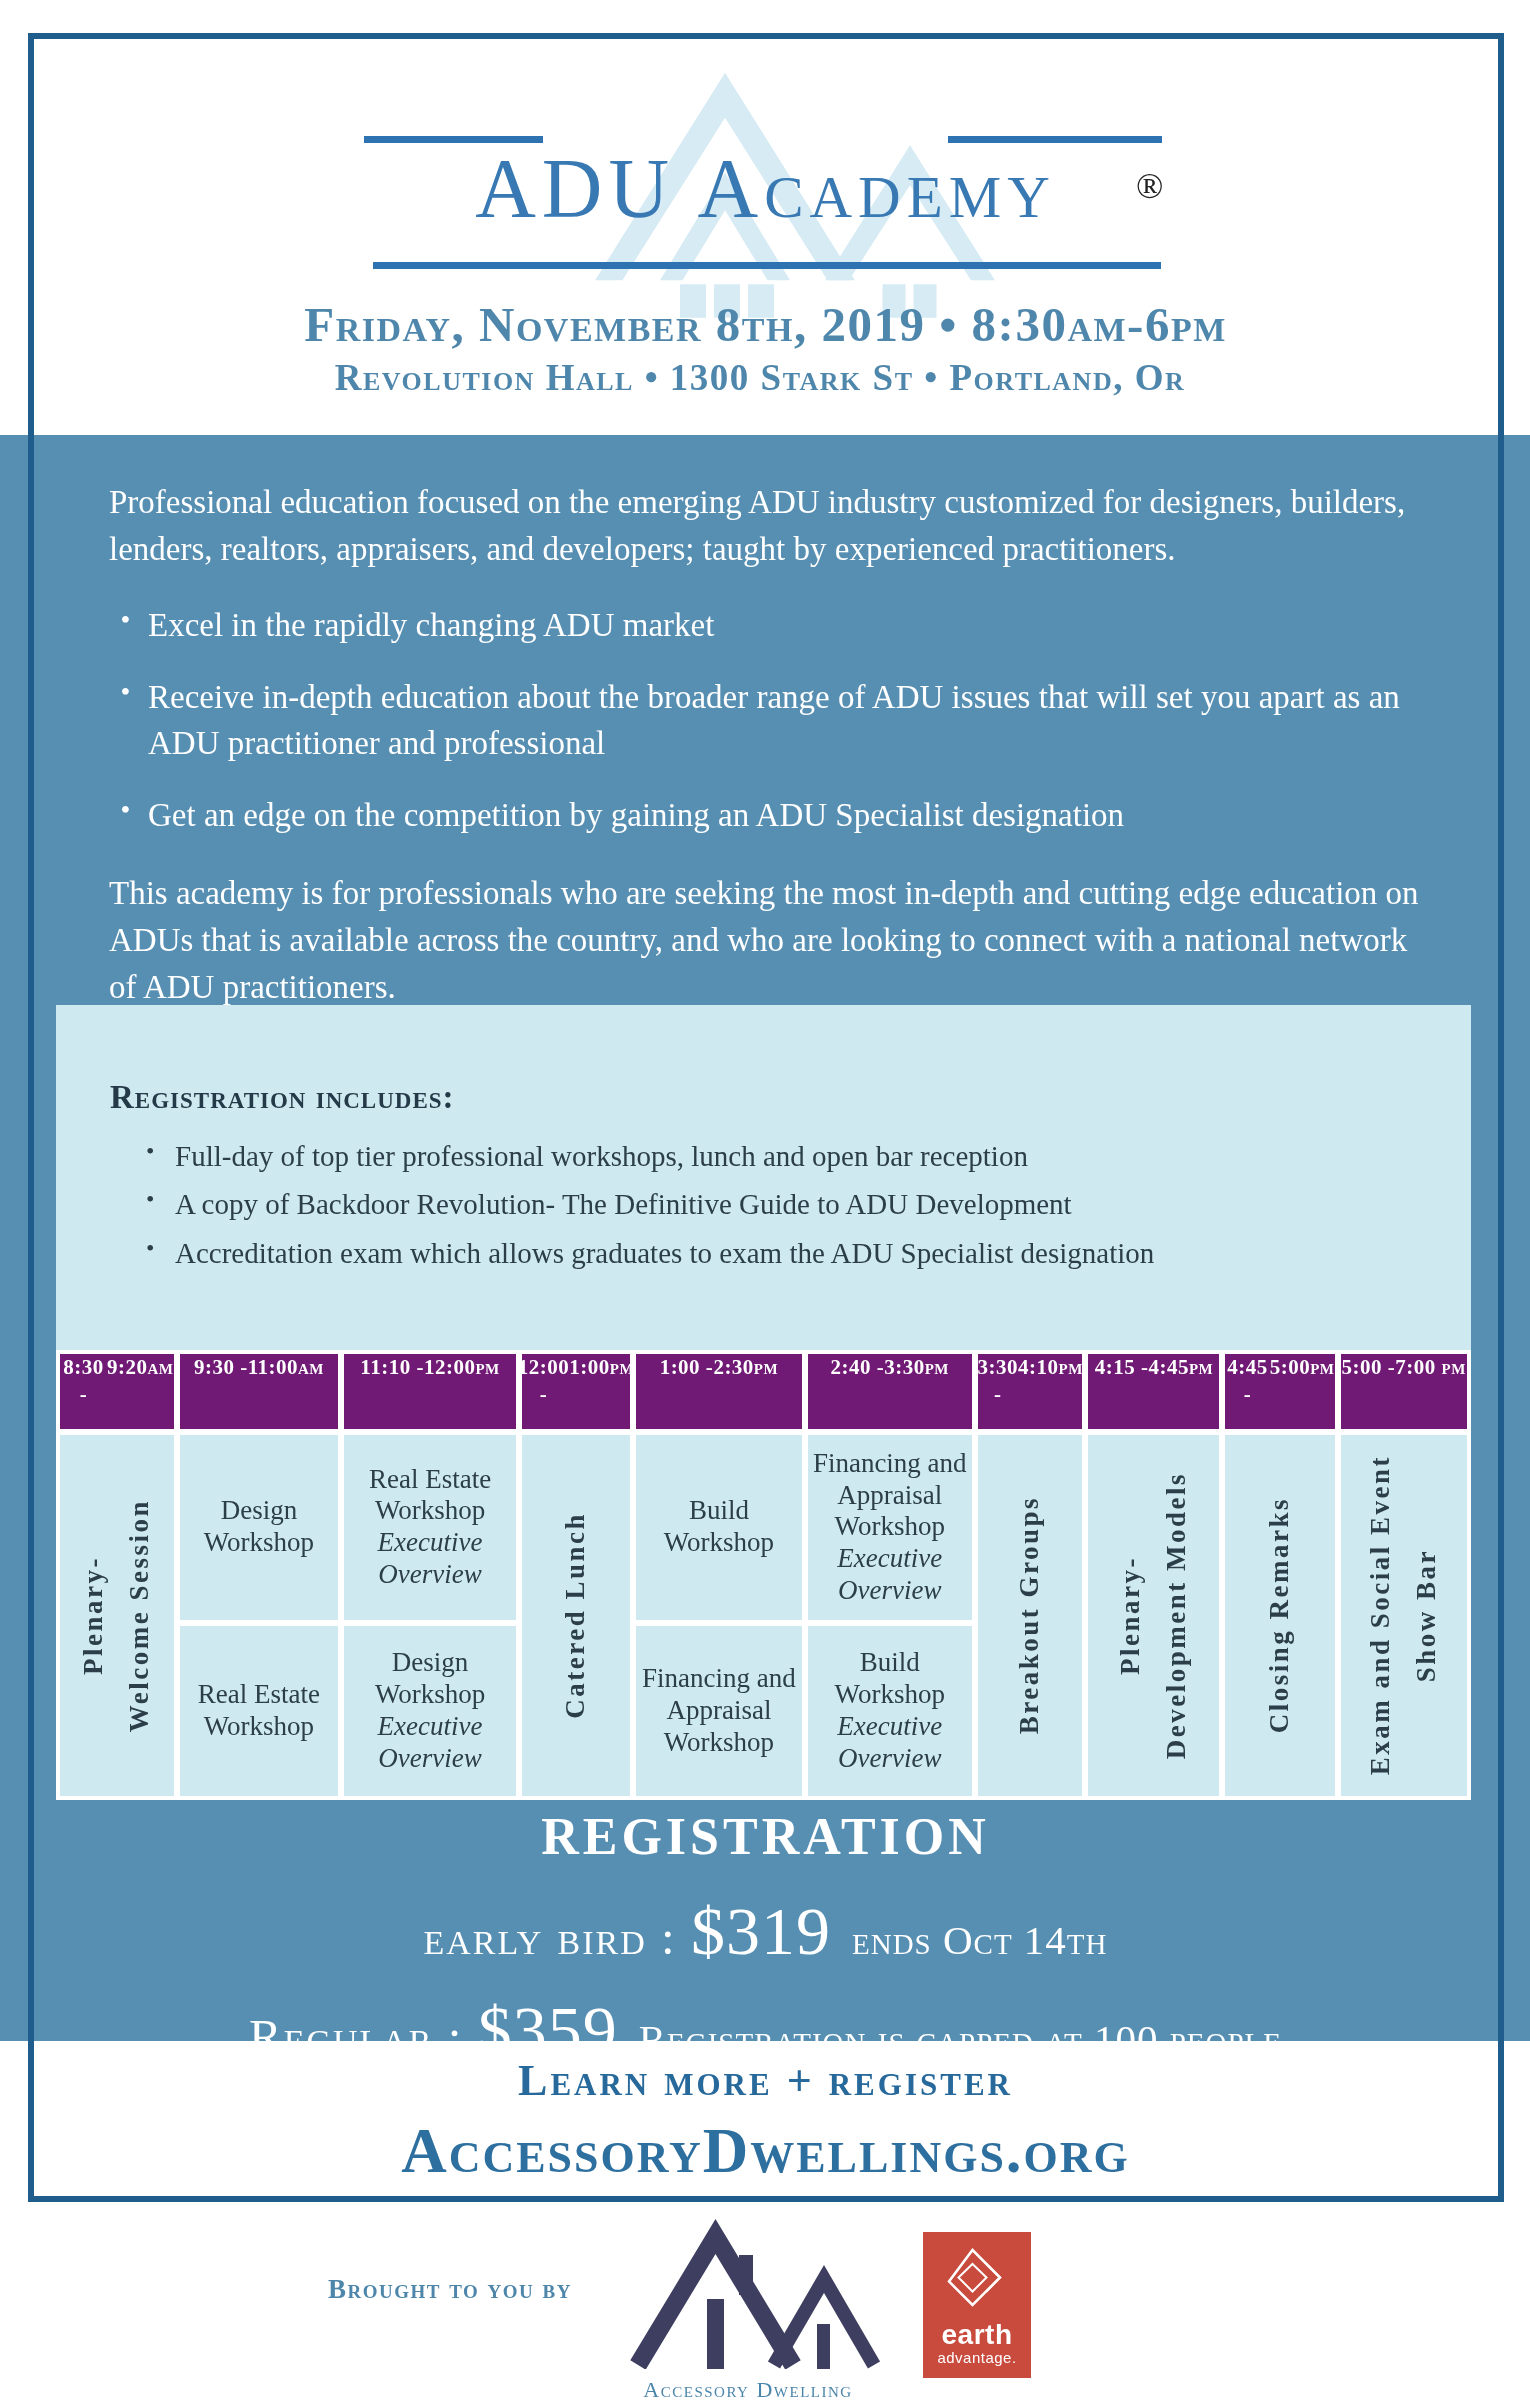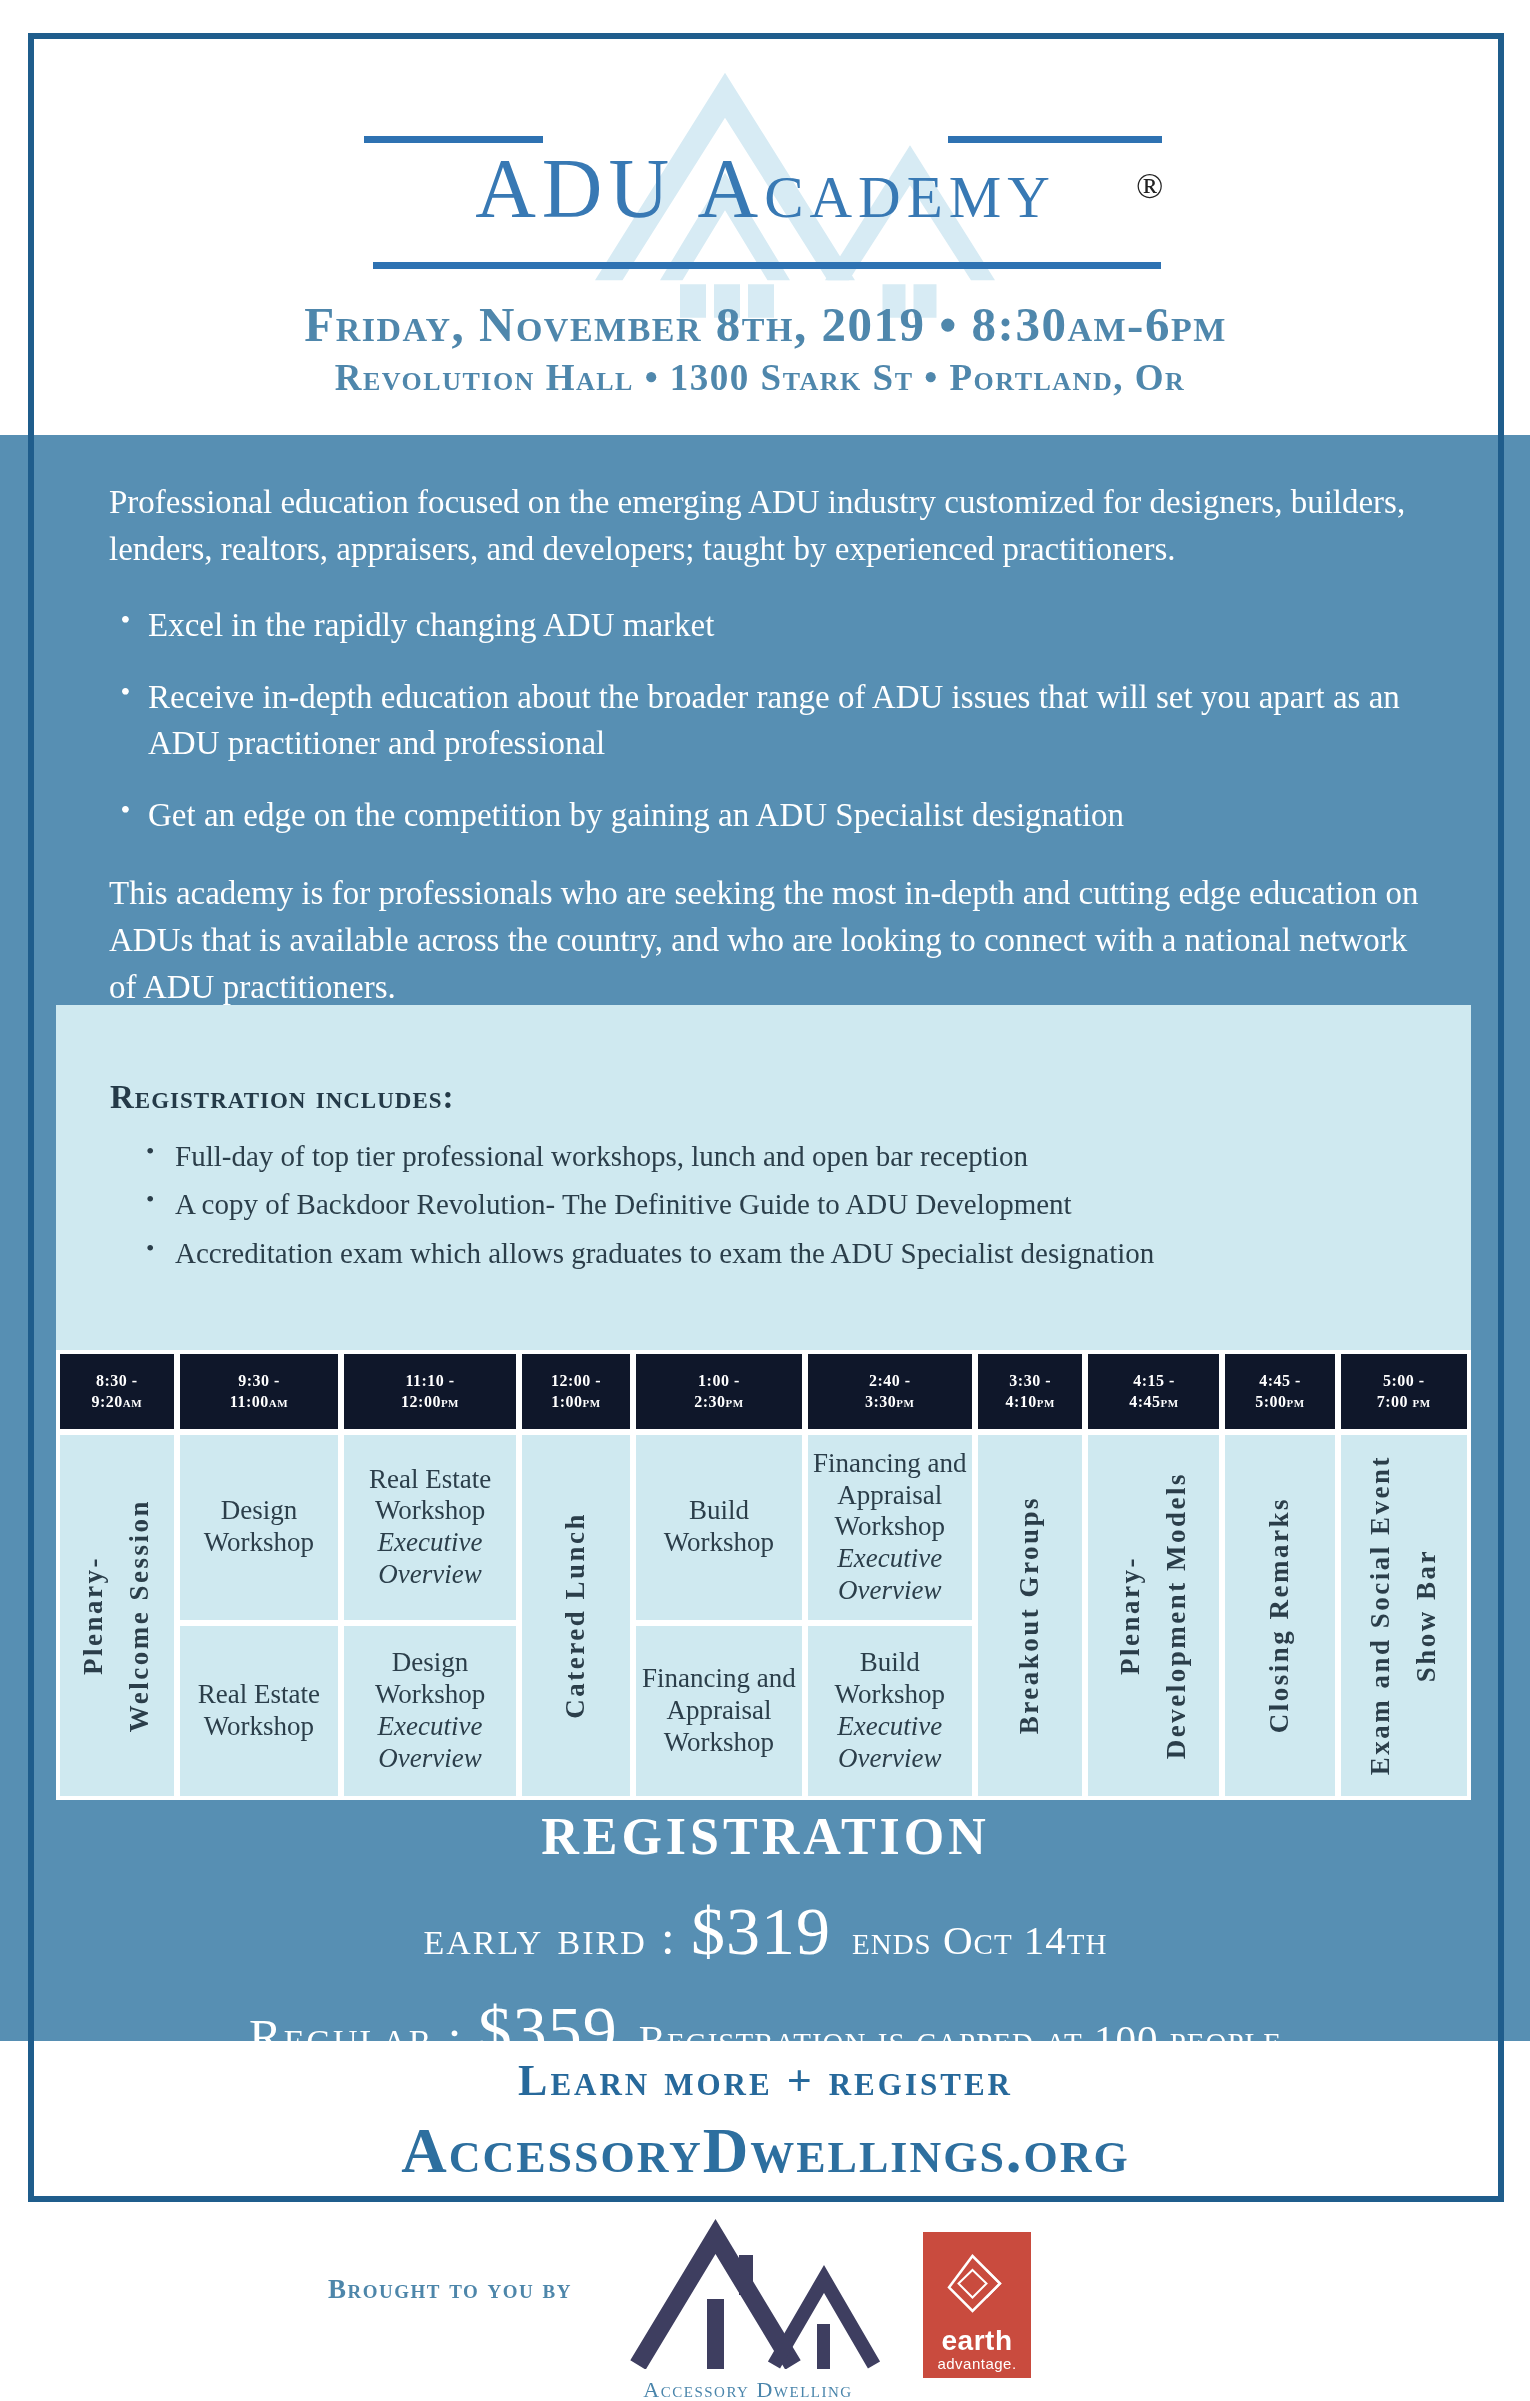--- a/index.html
+++ b/index.html
@@ -63,23 +63,23 @@
     left:56px;top:1350px;width:1415px;height:450px;background:#ffffff;z-index:2;
     box-sizing:border-box;padding:4px;
   }
   .sched-grid{
     display:grid;height:100%;
     grid-template-columns:228fr 319fr 344fr 218fr 332fr 330fr 210fr 263fr 219fr 254fr;
     gap:6px;
   }
   .col{display:flex;flex-direction:column;gap:6px;min-width:0;}
   .th{
-    height:75px;flex:0 0 75px;background:#0f172a;color:#ffffff;
-    display:flex;flex-direction:column;justify-content:center;text-align:center;
-    font-variant:small-caps;font-weight:bold;font-size:16px;line-height:1.28;letter-spacing:0.5px;
+    height:75px;flex:0 0 75px;background:#701a75;color:#ffffff;
+    display:flex;flex-direction:row;justify-content:center;text-align:center;
+    font-variant:small-caps;font-weight:bold;font-size:21px;line-height:1.28;letter-spacing:0.5px;
   }
   .cells{flex:1;display:flex;flex-direction:column;gap:6px;min-height:0;}
   .cell{
     background:#cfe9f0;color:#2b3e4a;display:flex;flex-direction:column;
     align-items:center;justify-content:center;text-align:center;
     font-size:27px;line-height:1.18;padding:0 5px;box-sizing:border-box;min-height:0;
   }
   .cell .sub{font-style:italic;}
   .cell.top{flex:52 1 0;}
   .cell.bottom{flex:48 1 0;}
@@ -102,21 +102,21 @@
   .learn{left:0;top:2055px;width:1531px;text-align:center;z-index:2;color:#27699b;}
   .learn .l1{font-variant:small-caps;font-weight:bold;font-size:44px;letter-spacing:3px;}
   .learn .l2{font-variant:small-caps;font-weight:bold;font-size:63px;letter-spacing:2px;color:#2d6f9f;margin-top:9px;}
 
   
   .brought{left:280px;top:2274px;width:340px;text-align:center;z-index:2;
     font-variant:small-caps;font-weight:bold;font-size:27px;color:#4d86aa;letter-spacing:1.5px;}
   .ads{left:608px;top:2209px;width:280px;text-align:center;z-index:2;}
   .ads-caption{font-variant:small-caps;font-size:22px;color:#4a85ab;letter-spacing:1.5px;line-height:1.35;margin-top:4px;}
   .earth{left:923px;top:2232px;width:108px;height:146px;background:#c94b3e;z-index:2;
-    display:flex;flex-direction:column;align-items:center;box-sizing:border-box;padding-top:20px;
+    display:flex;flex-direction:column;align-items:center;box-sizing:border-box;padding-top:14px;
     font-family:"Liberation Sans","DejaVu Sans",sans-serif;color:#ffffff;}
   .earth .e1{font-weight:bold;font-size:28px;line-height:1;margin-top:10px;letter-spacing:0.5px;}
   .earth .e2{font-size:15px;line-height:1.2;letter-spacing:0.5px;}
 </style>
 </head>
 <body>
 
 <div class="page">
 
   <div class="abs band"></div>

